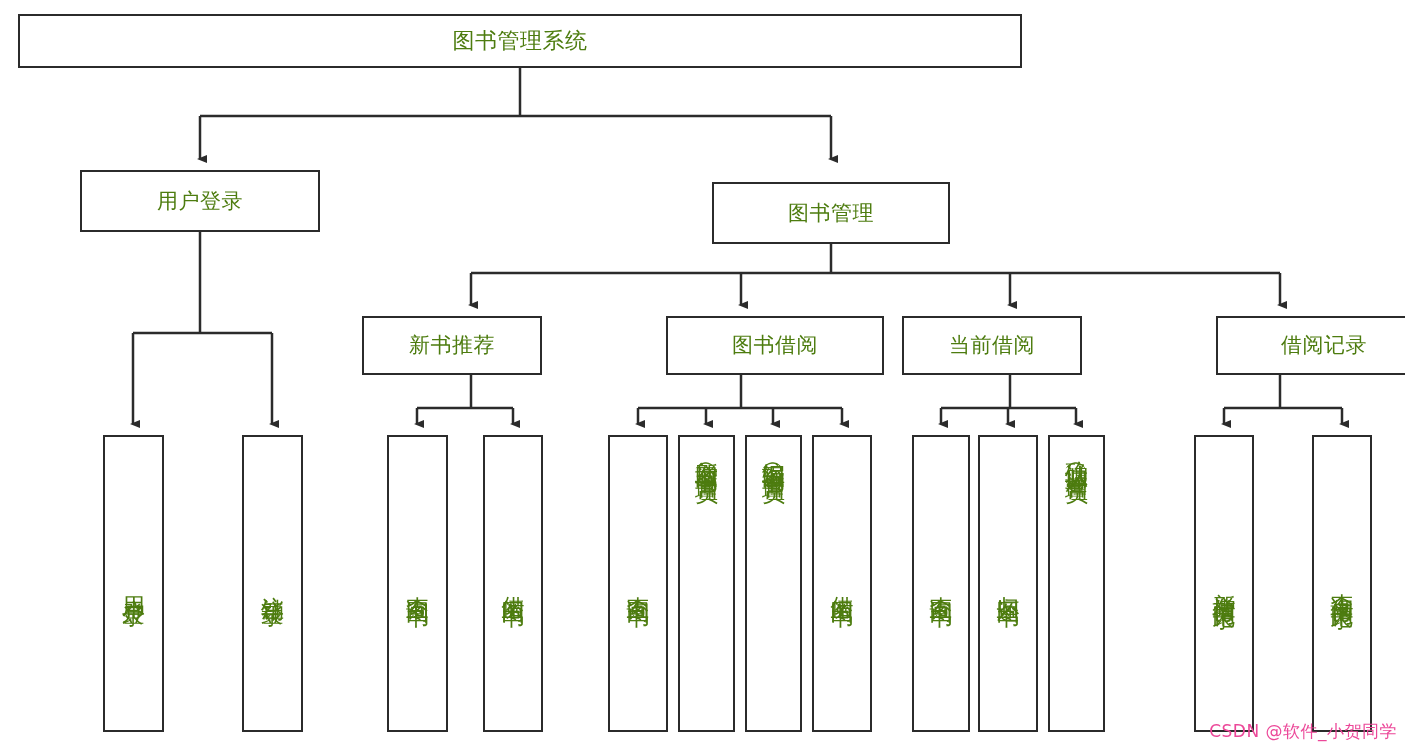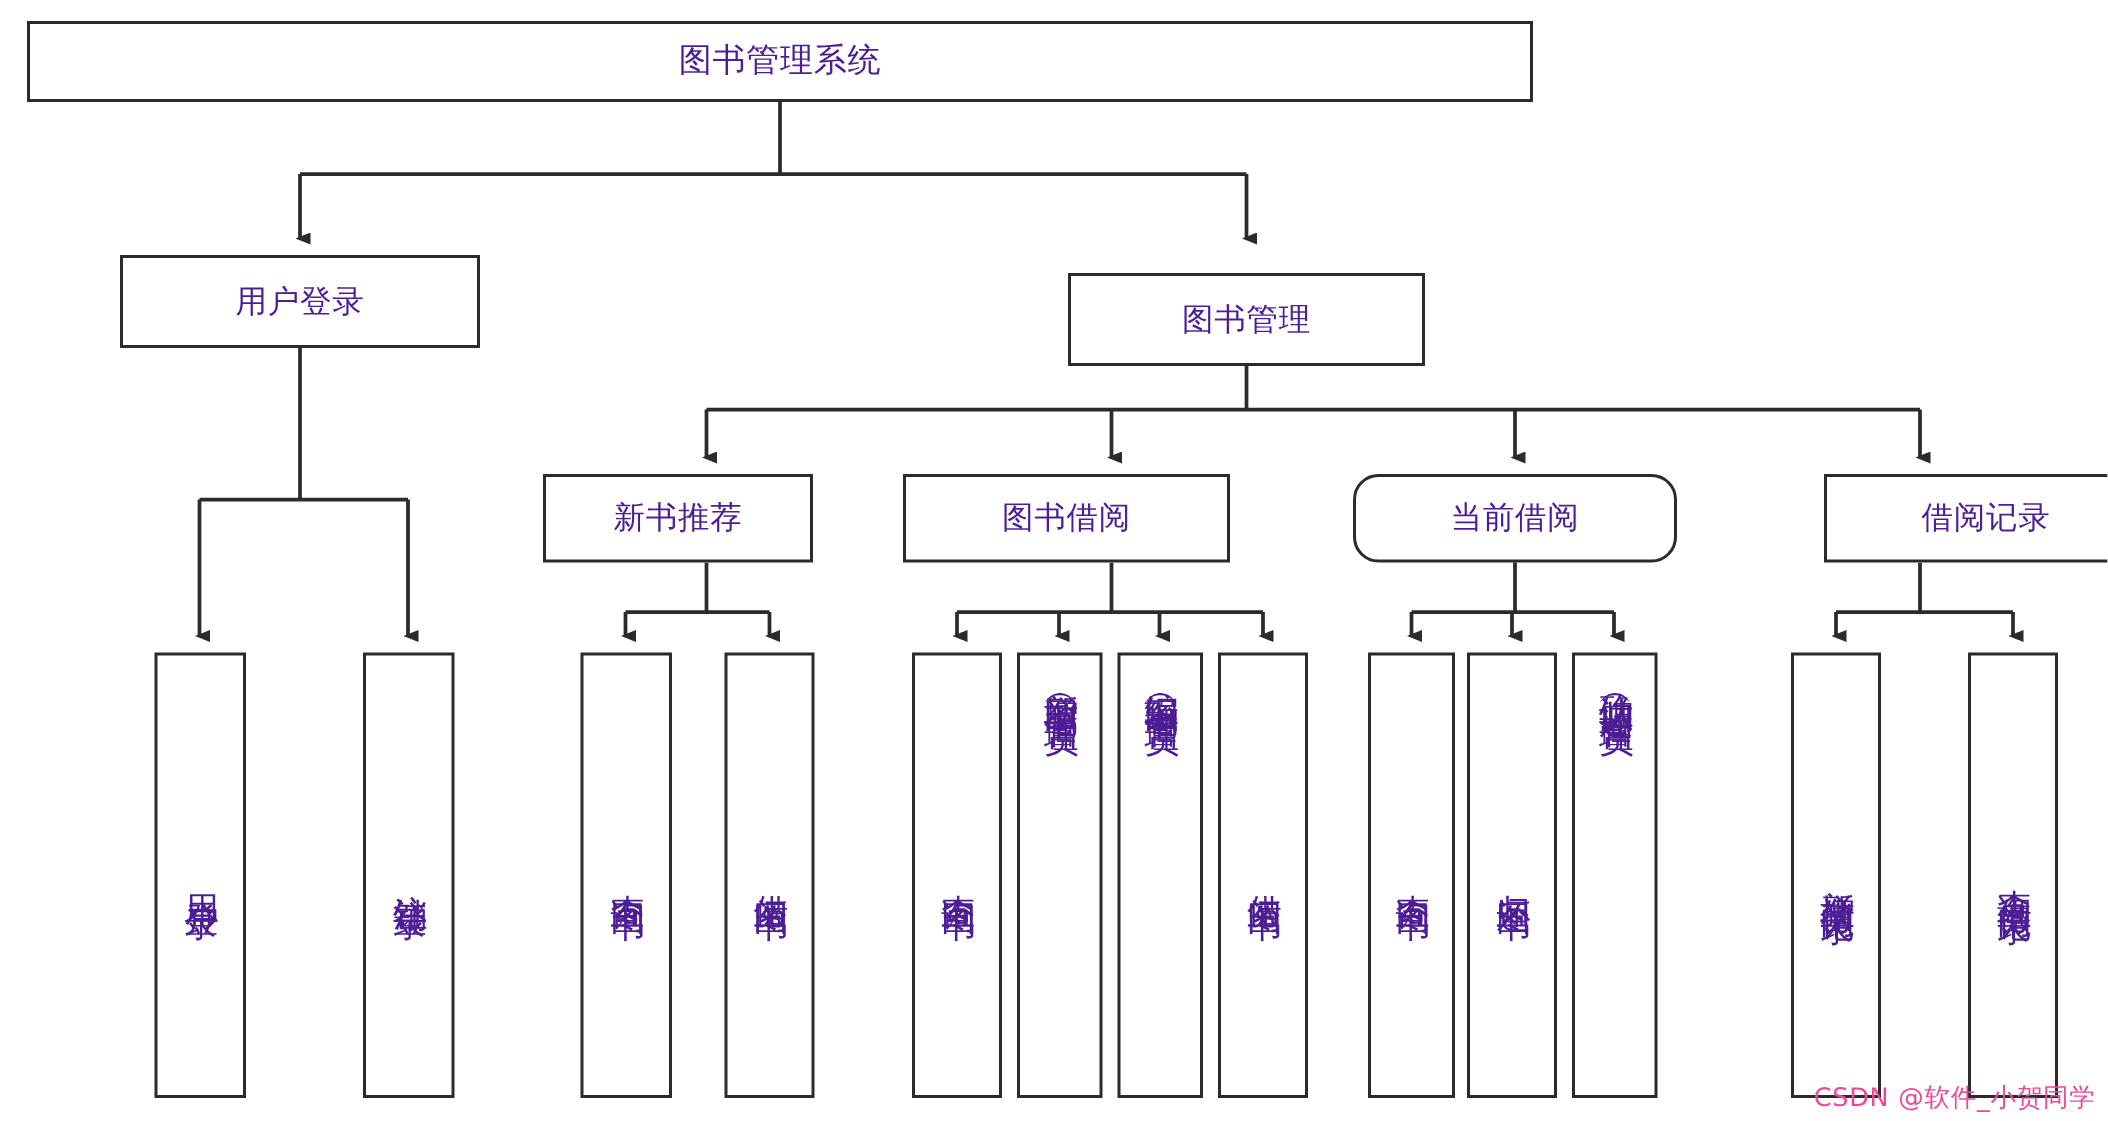--- a/index.html
+++ b/index.html
@@ -29,21 +29,21 @@
   .node {
     position: absolute;
     box-sizing: border-box;
     border: 2px solid #2b2b2b;
     background: #ffffff;
     display: flex;
     align-items: center;
     justify-content: center;
   }
   .node .label {
-    color: #4c1d95;
+    color: #4d7c0f;
     letter-spacing: 0.5px;
     white-space: nowrap;
     line-height: 1.25;
   }
   
   .node.horiz .label {
     font-size: 21px;
   }
   .node.root .label {
     font-size: 22px;
@@ -130,24 +130,24 @@
       </div>
       <div class="node horiz" style="left: 80px; top: 170px; width: 240px; height: 62px;">
         <span class="label">用户登录</span>
       </div>
       <div class="node horiz" style="left: 712px; top: 182px; width: 238px; height: 62px;">
         <span class="label">图书管理</span>
       </div>
       <div class="node horiz" style="left: 362px; top: 316px; width: 180px; height: 59px;">
         <span class="label">新书推荐</span>
       </div>
-      <div class="node horiz" style="left: 602px; top: 316px; width: 218px; height: 59px;">
+      <div class="node horiz" style="left: 666px; top: 316px; width: 218px; height: 59px;">
         <span class="label">图书借阅</span>
       </div>
-      <div class="node horiz" style="left: 902px; top: 316px; width: 216px; height: 59px; border-radius: 17px;">
+      <div class="node horiz" style="left: 902px; top: 316px; width: 180px; height: 59px;">
         <span class="label">当前借阅</span>
       </div>
       <div class="node horiz" style="left: 1172px; top: 316px; width: 216px; height: 59px; margin-left: 44px;">
         <span class="label">借阅记录</span>
       </div>
       <div class="node vert mid" style="left: 103px; top: 435px; width: 61px; height: 297px;">
         <span class="label">用户登录</span>
       </div>
       <div class="node vert mid" style="left: 242px; top: 435px; width: 61px; height: 297px;">
         <span class="label">注销登录</span>

